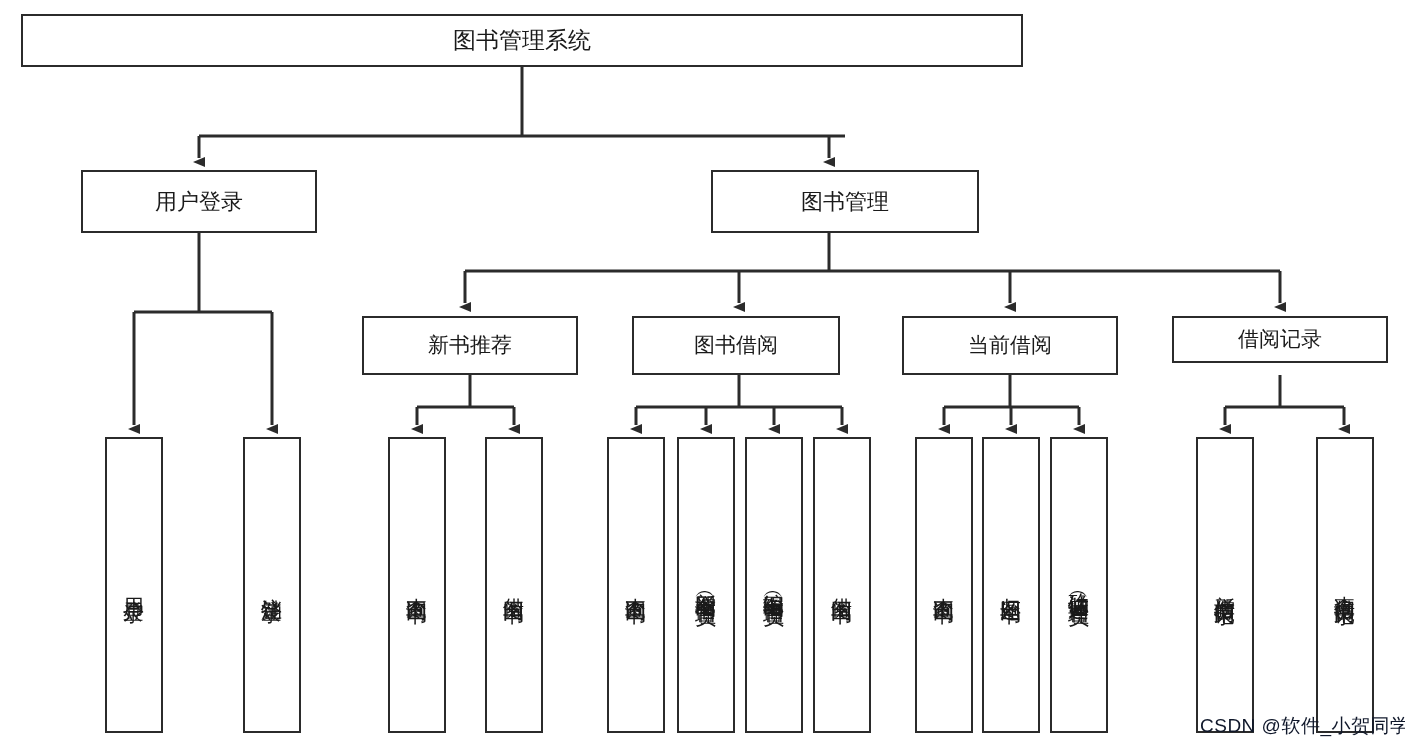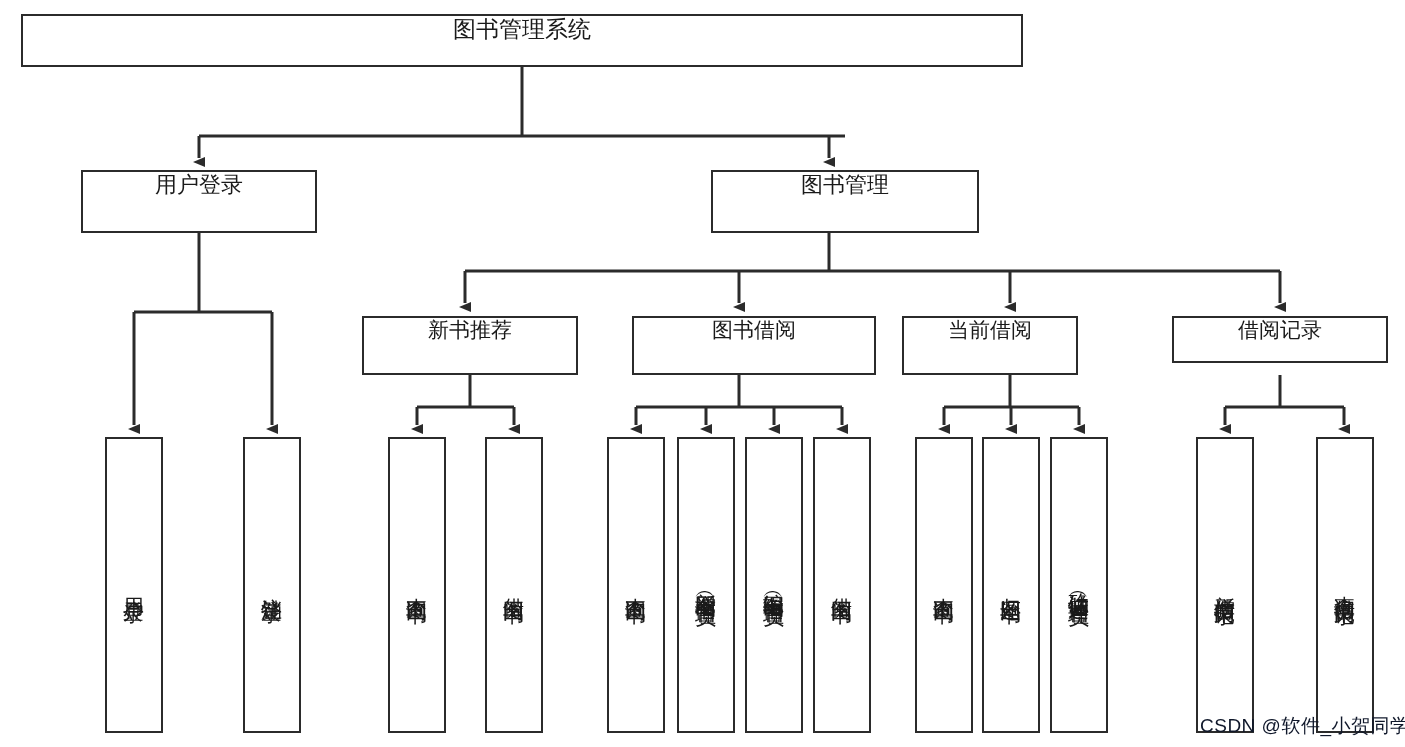--- a/index.html
+++ b/index.html
@@ -24,21 +24,21 @@
     width: 1405px;
     height: 747px;
     pointer-events: none;
   }
   .node {
     position: absolute;
     box-sizing: border-box;
     background: #ffffff;
     border: 2.5px solid #2b2b2b;
     display: flex;
-    align-items: flex-start;
+    align-items: center;
     justify-content: center;
     color: #1a1a1a;
     z-index: 2;
   }
   .node .label {
     display: block;
     text-align: center;
     line-height: 1.18;
     white-space: nowrap;
   }
@@ -133,24 +133,24 @@
   <div class="node lvl2" style="left:81px; top:170px; width:236px; height:63px;">
     <span class="label">用户登录</span>
   </div>
   <div class="node lvl2" style="left:711px; top:170px; width:268px; height:63px;">
     <span class="label">图书管理</span>
   </div>
 
   <div class="node lvl3" style="left:362px; top:316px; width:216px; height:59px;">
     <span class="label">新书推荐</span>
   </div>
-  <div class="node lvl3" style="left:632px; top:316px; width:244px; height:59px;">
+  <div class="node lvl3" style="left:632px; top:316px; width:208px; height:59px;">
     <span class="label">图书借阅</span>
   </div>
-  <div class="node lvl3" style="left:902px; top:316px; width:176px; height:59px;">
+  <div class="node lvl3" style="left:902px; top:316px; width:216px; height:59px;">
     <span class="label">当前借阅</span>
   </div>
   <div class="node lvl3" style="left:1172px; top:316px; width:216px; height:47px;">
     <span class="label">借阅记录</span>
   </div>
 
   <div class="node leaf" style="left:105px; top:437px; width:58px; height:296px;">
     <span class="label">用户登录</span>
   </div>
   <div class="node leaf" style="left:243px; top:437px; width:58px; height:296px;">

